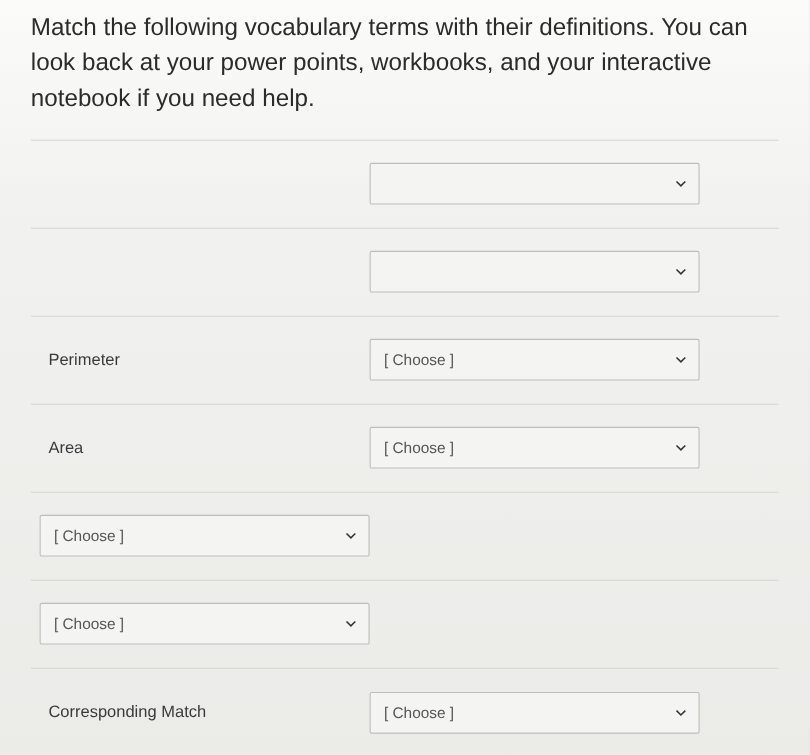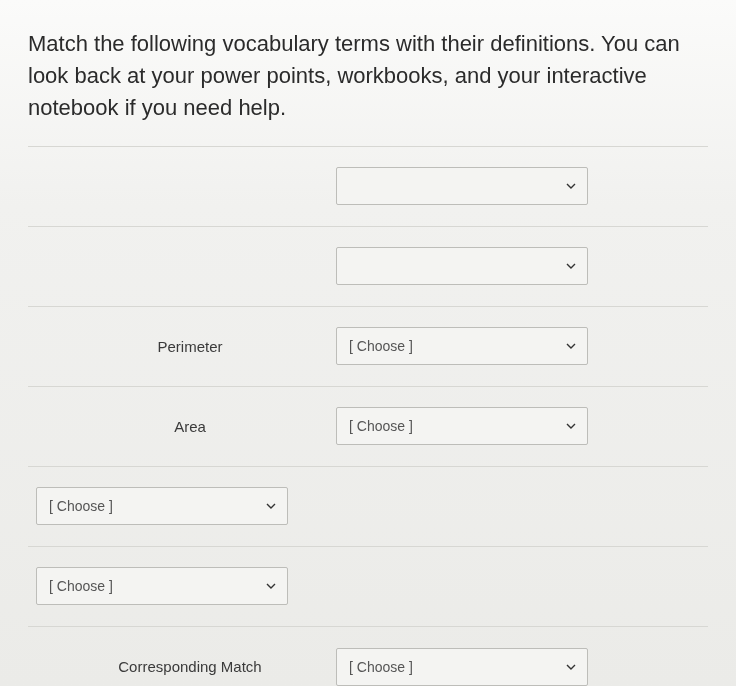--- a/index.html
+++ b/index.html
@@ -6,54 +6,53 @@
   html, body { width: 736px; height: 686px; overflow: hidden; }
   body {
     font-family: "Segoe UI", "Helvetica Neue", Arial, sans-serif;
     background: #e9e9e7;
     color: #2b2b2b;
   }
   .page {
     width: 736px;
     height: 686px;
     background: linear-gradient(180deg, #fbfbfa 0%, #f1f1ef 30%, #ebebe8 100%);
-    padding: 28px 28px 0 28px;
+    padding: 9px 28px 0 28px;
   }
   .instructions {
     font-size: 22px;
     line-height: 1.45;
     color: #2b2b2b;
     margin-bottom: 22px;
     font-weight: 400;
   }
   .match-table {
     width: 100%;
     border-top: 1px solid #d7d7d3;
   }
   .match-row {
     display: flex;
     align-items: center;
     border-bottom: 1px solid #d7d7d3;
     min-height: 80px;
     padding: 16px 8px;
-    text-align: center;
   }
   .match-row.last { border-bottom: none; }
   .term-cell {
     flex: 0 0 300px;
     font-size: 15px;
     color: #3a3a3a;
     padding-left: 8px;
   }
   .select-cell {
     flex: 0 0 300px;
     position: relative;
   }
   .select-box {
-    width: 252px;
+    width: 300px;
     height: 38px;
     background: #f4f4f2;
     border: 1px solid #bdbdb9;
     border-radius: 2px;
     display: flex;
     align-items: center;
     padding: 0 34px 0 12px;
     font-size: 14px;
     color: #555;
     cursor: pointer;

